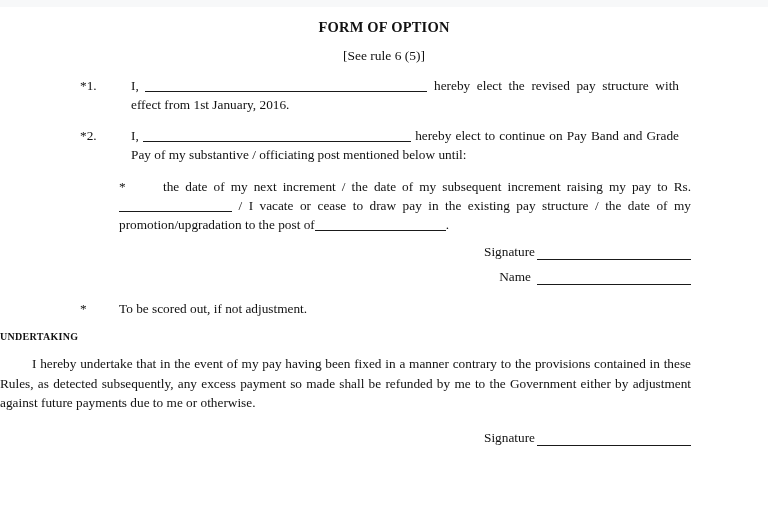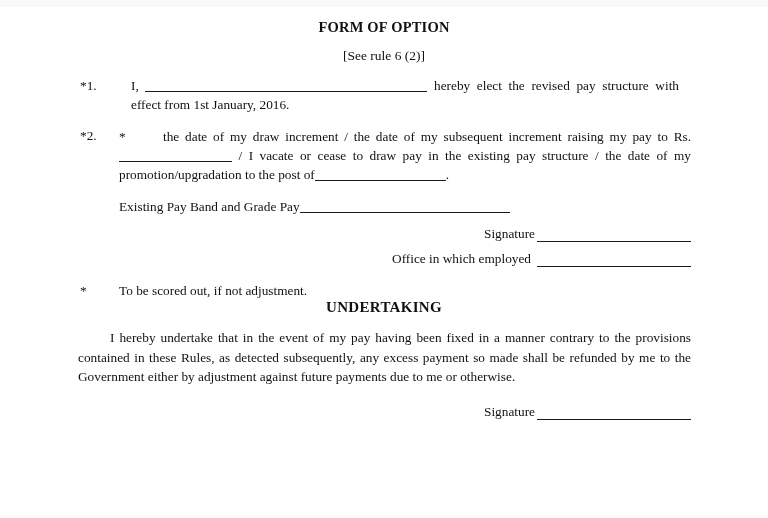--- a/index.html
+++ b/index.html
@@ -43,25 +43,25 @@
     font-size: 14.5px;
     letter-spacing: 0.2px;
     margin-top: 19px;
   }
   .doc-subtitle {
     text-align: center;
     font-size: 13.5px;
     margin-top: 12px;
   }
   .section-heading {
-    text-align: center;
+    text-align: left;
     font-weight: bold;
-    font-size: 15px;
+    font-size: 10px;
     letter-spacing: 0.3px;
-    margin-top: 0;
+    margin-top: 14px;
   }
 
   
   .item {
     position: relative;
     margin-left: 80px;
     margin-right: 77px;
     padding-left: 39px;
     text-align: justify;
     font-size: 13.3px;
@@ -149,65 +149,62 @@
     left: 0;
     top: 0;
   }
   .footnote-text {
     margin-left: 39px;
   }
 
   
   .undertaking-para {
     margin-top: 12px;
-    margin-left: 78px;
     margin-right: 77px;
     text-align: justify;
     text-indent: 32px;
     font-size: 13.3px;
     line-height: 1.45;
   }
 </style>
 </head>
 <body>
 
 <div class="page">
 
   <div class="top-band"></div>
 
   <div class="content">
 
     <div class="doc-title">FORM OF OPTION</div>
-    <div class="doc-subtitle">[See rule 6 (2)]</div>
+    <div class="doc-subtitle">[See rule 6 (5)]</div>
 
     <div class="item item-1">
       <span class="item-marker">*1.</span>
       <p><span>I,</span> <span class="blank blank-name1"></span> <span>hereby elect the revised pay structure with effect from 1st January, 2016.</span></p>
     </div>
 
     <div class="item item-2">
       <span class="item-marker">*2.</span>
+      <p><span>I,</span> <span class="blank blank-name2"></span> <span>hereby elect to continue on Pay Band and Grade Pay of my substantive / officiating post mentioned below until:</span></p>
 
       <div class="sub-item">
-        <span class="sub-marker">*</span><span class="sub-gap"></span><span>the date of my draw increment / the date of my subsequent increment raising my pay to</span>
+        <span class="sub-marker">*</span><span class="sub-gap"></span><span>the date of my next increment / the date of my subsequent increment raising my pay to</span>
         <span>Rs.</span> <span class="blank blank-rs"></span> <span>/ I vacate or cease to draw pay in the existing pay structure / the date of my promotion/upgradation to the post of</span><span class="blank blank-post"></span><span>.</span>
       </div>
 
-      <div class="existing-line">
-        <span>Existing Pay Band and Grade Pay</span><span class="blank blank-existing"></span>
-      </div>
     </div>
 
     <div class="sig-block">
       <div class="sig-row">
         <span class="sig-label">Signature</span>
         <span class="sig-rule"></span>
       </div>
       <div class="sig-row">
-        <span class="sig-label spaced">Office in which employed</span>
+        <span class="sig-label spaced">Name</span>
         <span class="sig-rule"></span>
       </div>
     </div>
 
     <div class="footnote">
       <span class="footnote-marker">*</span>
       <span class="footnote-text">To be scored out, if not adjustment.</span>
     </div>
 
     <div class="section-heading">UNDERTAKING</div>

